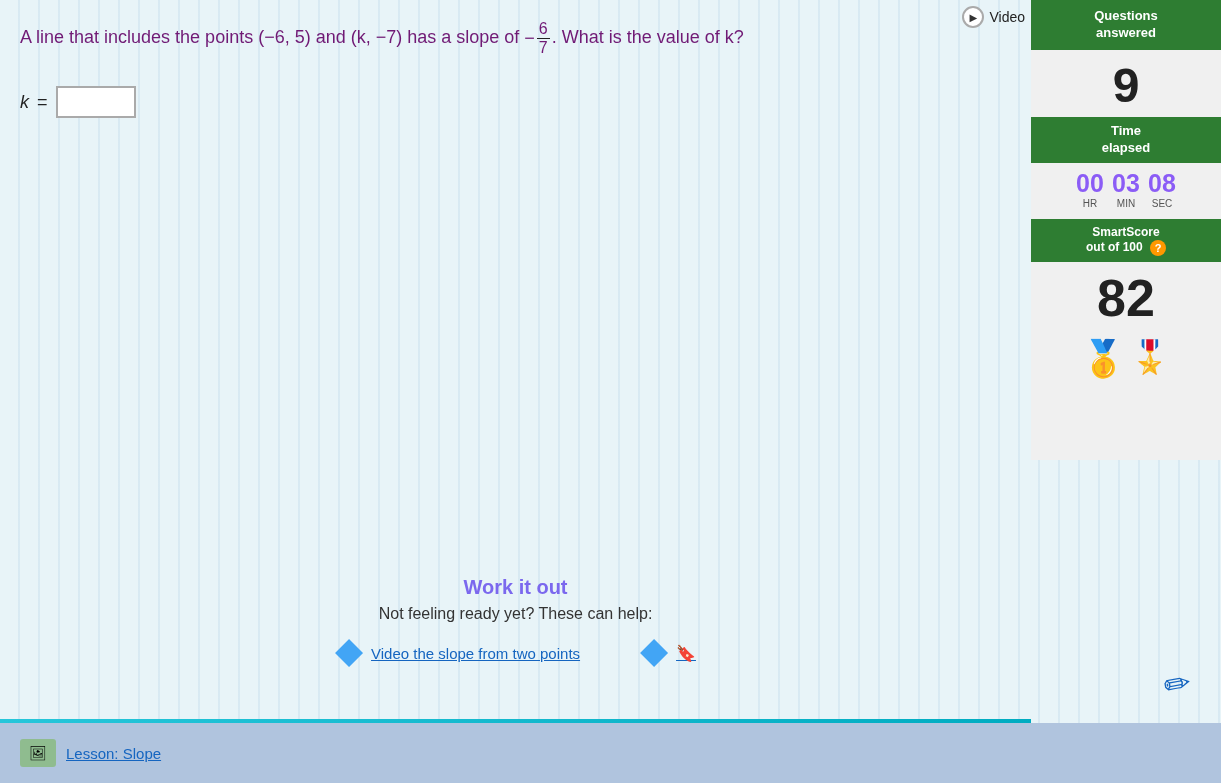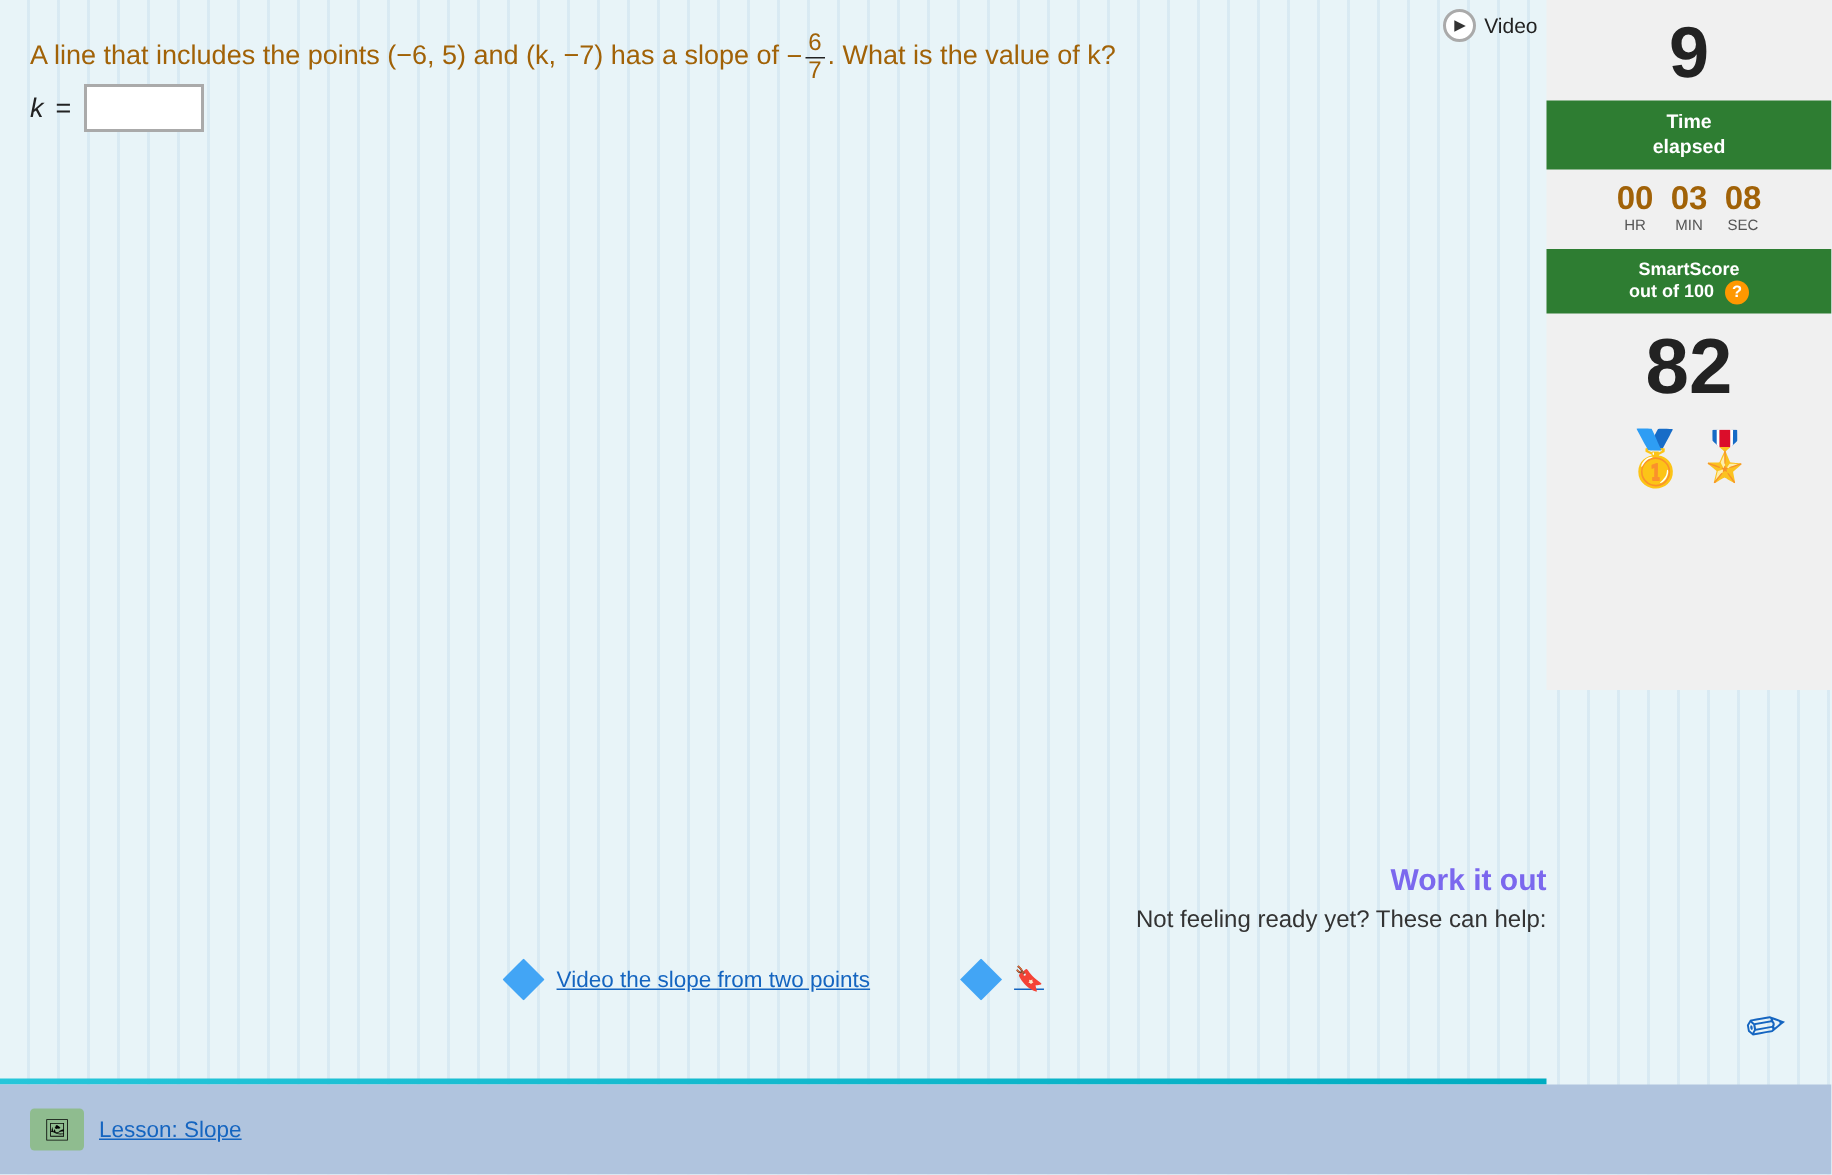--- a/index.html
+++ b/index.html
@@ -29,22 +29,22 @@
 
     .main-content {
       position: relative;
       z-index: 1;
       padding: 20px 20px 20px 20px;
       max-width: 980px;
     }
 
     .question-text {
       font-size: 18px;
-      color: #a16207;
-      margin-bottom: 0;
+      color: #701a75;
+      margin-bottom: 30px;
       line-height: 1.5;
     }
 
     .k-input-row {
       display: flex;
       align-items: center;
       gap: 8px;
       margin-bottom: 18px;
     }
 
@@ -131,23 +131,23 @@
       gap: 4px;
       align-items: flex-end;
       margin: 4px 0 2px 0;
     }
 
     .time-block {
       text-align: center;
     }
 
     .time-number {
-      font-size: 22px;
-      font-weight: bold;
-      color: #a16207;
+      font-size: 25px;
+      font-weight: bold;
+      color: #8b5cf6;
       display: block;
       min-width: 28px;
       text-align: center;
     }
 
     .time-unit {
       font-size: 10px;
       color: #555;
       text-align: center;
       display: block;
@@ -235,21 +235,21 @@
       font-size: 10px;
       color: #333;
     }
 
     
     .work-it-out-section {
       position: absolute;
       bottom: 100px;
       left: 0;
       right: 190px;
-      text-align: right;
+      text-align: center;
       z-index: 2;
     }
 
     .work-it-out-title {
       font-size: 20px;
       font-weight: bold;
       color: #7b68ee;
       margin-bottom: 6px;
     }
 
@@ -370,20 +370,24 @@
 <div class="bg-stripes"></div>
 
 <button class="video-btn">
   <div class="video-icon">
     <span>▶</span>
   </div>
   <span>Video</span>
 </button>
 
 <div class="sidebar">
+  <div class="questions-answered-btn">
+    <span style="white-space:pre-line;">Questions
+answered</span>
+  </div>
   <div class="questions-count">9</div>
   <div class="time-elapsed-btn">
     <span style="white-space:pre-line;">Time
 elapsed</span>
   </div>
   <div class="time-display">
     <div class="time-block">
       <span class="time-number">00</span>
       <span class="time-unit">HR</span>
     </div>

